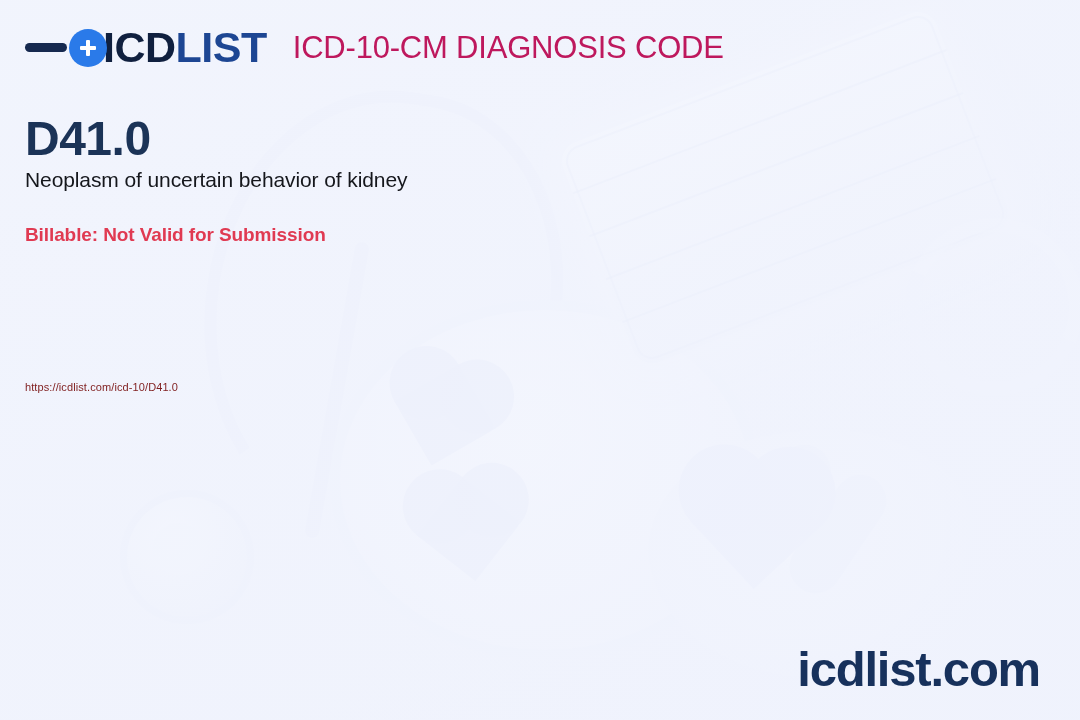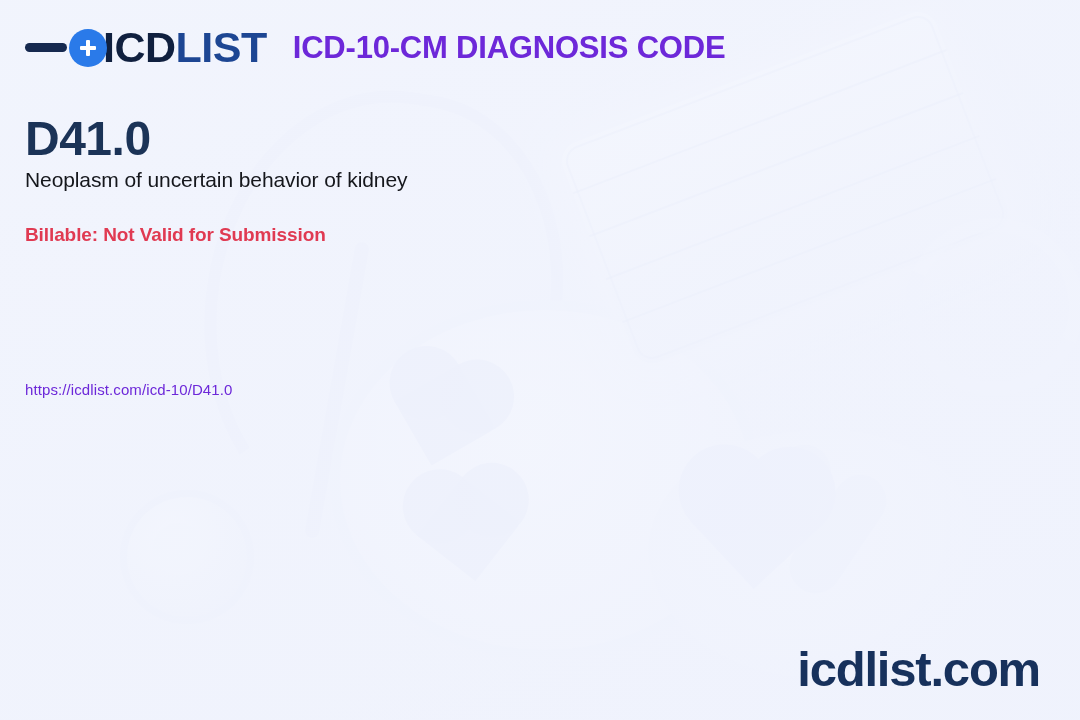--- a/index.html
+++ b/index.html
@@ -267,22 +267,22 @@
     font-weight: bold;
     letter-spacing: -0.5px;
     line-height: 1;
   }
   .logo-icd { color: #10203f; }
   .logo-list { color: #1d4693; }
 
   .header-title {
     margin-left: 26px;
     font-size: 31px;
-    font-weight: bold;
-    color: #6d28d9;
+    font-weight: normal;
+    color: #be185d;
     letter-spacing: -0.2px;
     white-space: nowrap;
     text-align: center;
   }
 
   
   .code {
     position: absolute;
     left: 25px;
     top: 113px;
@@ -316,23 +316,23 @@
     top: 286px;
     font-size: 19px;
     font-weight: normal;
     color: #15171c;
     letter-spacing: -0.1px;
   }
   .url {
     position: absolute;
     left: 25px;
     top: 381px;
-    font-size: 15px;
+    font-size: 11px;
     font-weight: normal;
-    color: #6d28d9;
+    color: #7f1d1d;
     letter-spacing: 0.1px;
   }
 
   .brand {
     position: absolute;
     right: 40px;
     bottom: 26px;
     font-size: 49px;
     font-weight: bold;
     color: #17315c;

